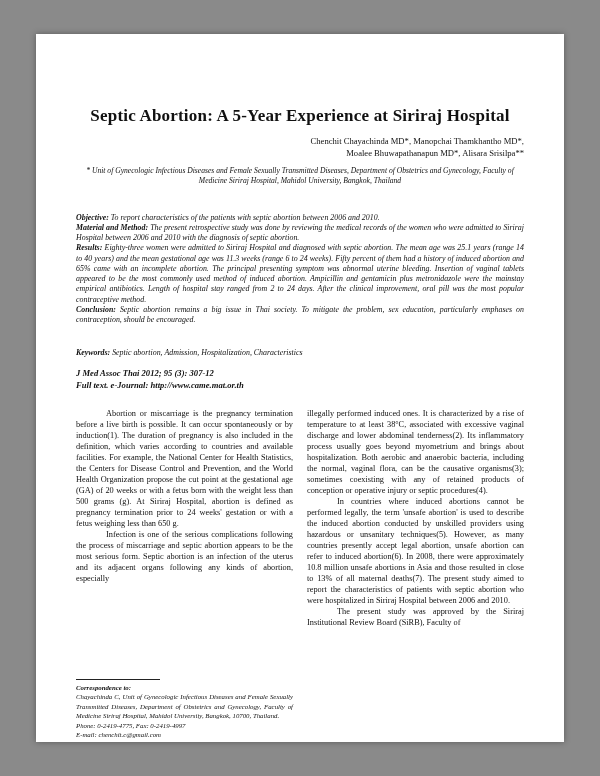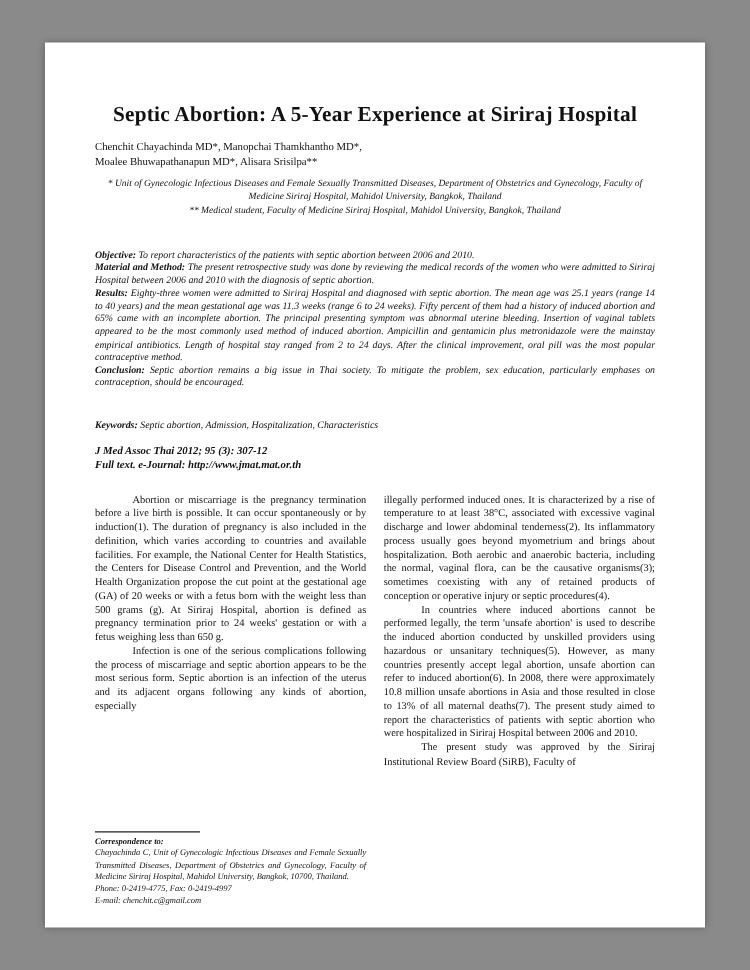--- a/index.html
+++ b/index.html
@@ -10,32 +10,32 @@
     color:#111;
     position:relative;
     overflow:hidden;
   }
   .page {
     position:absolute;
     left:36px; top:34px;
     width:528px; height:708px;
     background:#ffffff;
     box-shadow:0 0 6px rgba(0,0,0,.35);
-    padding:48px 40px 14px 40px;
+    padding:72px 40px 14px 40px;
   }
   .title {
     font-size:17px;
     font-weight:bold;
     text-align:center;
     letter-spacing:.2px;
     margin-bottom:9px;
   }
   .authors {
     font-size:8.6px;
-    text-align:left;
+    text-align:right;
     line-height:1.4;
   }
   .affiliations {
     margin-top:7px;
     font-size:7.6px;
     font-style:italic;
     text-align:center;
     line-height:1.35;
   }
   .abstract {
@@ -113,37 +113,36 @@
 
   <h1 class="title">Septic Abortion: A 5-Year Experience at Siriraj Hospital</h1>
 
   <div class="authors">
     <div>Chenchit Chayachinda MD*, Manopchai Thamkhantho MD*,</div>
     <div>Moalee Bhuwapathanapun MD*, Alisara Srisilpa**</div>
   </div>
 
   <div class="affiliations">
     <div>* Unit of Gynecologic Infectious Diseases and Female Sexually Transmitted Diseases, Department of Obstetrics and Gynecology, Faculty of Medicine Siriraj Hospital, Mahidol University, Bangkok, Thailand</div>
-    <div>** Medical student, Faculty of Medicine Siriraj Hospital, Mahidol University, Bangkok, Thailand</div>
   </div>
 
   <div class="abstract">
     <p><span class="sec-label">Objective:</span><span> To report characteristics of the patients with septic abortion between 2006 and 2010.</span></p>
     <p><span class="sec-label">Material and Method:</span><span> The present retrospective study was done by reviewing the medical records of the women who were admitted to Siriraj Hospital between 2006 and 2010 with the diagnosis of septic abortion.</span></p>
     <p><span class="sec-label">Results:</span><span> Eighty-three women were admitted to Siriraj Hospital and diagnosed with septic abortion. The mean age was 25.1 years (range 14 to 40 years) and the mean gestational age was 11.3 weeks (range 6 to 24 weeks). Fifty percent of them had a history of induced abortion and 65% came with an incomplete abortion. The principal presenting symptom was abnormal uterine bleeding. Insertion of vaginal tablets appeared to be the most commonly used method of induced abortion. Ampicillin and gentamicin plus metronidazole were the mainstay empirical antibiotics. Length of hospital stay ranged from 2 to 24 days. After the clinical improvement, oral pill was the most popular contraceptive method.</span></p>
     <p><span class="sec-label">Conclusion:</span><span> Septic abortion remains a big issue in Thai society. To mitigate the problem, sex education, particularly emphases on contraception, should be encouraged.</span></p>
   </div>
 
   <div class="keywords-line">
     <span class="sec-label">Keywords:</span><span> Septic abortion, Admission, Hospitalization, Characteristics</span>
   </div>
 
   <div class="citation-block">
     <div>J Med Assoc Thai 2012; 95 (3): 307-12</div>
-    <div>Full text. e-Journal: http://www.jmat.mat.or.th</div>
+    <div>Full text. e-Journal: http://www.came.mat.or.th</div>
   </div>
 
   <div class="columns">
 
     <div class="col">
       <p class="indent">Abortion or miscarriage is the pregnancy termination before a live birth is possible. It can occur spontaneously or by induction(1). The duration of pregnancy is also included in the definition, which varies according to countries and available facilities. For example, the National Center for Health Statistics, the Centers for Disease Control and Prevention, and the World Health Organization propose the cut point at the gestational age (GA) of 20 weeks or with a fetus born with the weight less than 500 grams (g). At Siriraj Hospital, abortion is defined as pregnancy termination prior to 24 weeks' gestation or with a fetus weighing less than 650 g.</p>
       <p class="indent">Infection is one of the serious complications following the process of miscarriage and septic abortion appears to be the most serious form. Septic abortion is an infection of the uterus and its adjacent organs following any kinds of abortion, especially</p>
       <div class="correspondence">
         <div class="rule"></div>
         <span class="corr-label">Correspondence to:</span>

